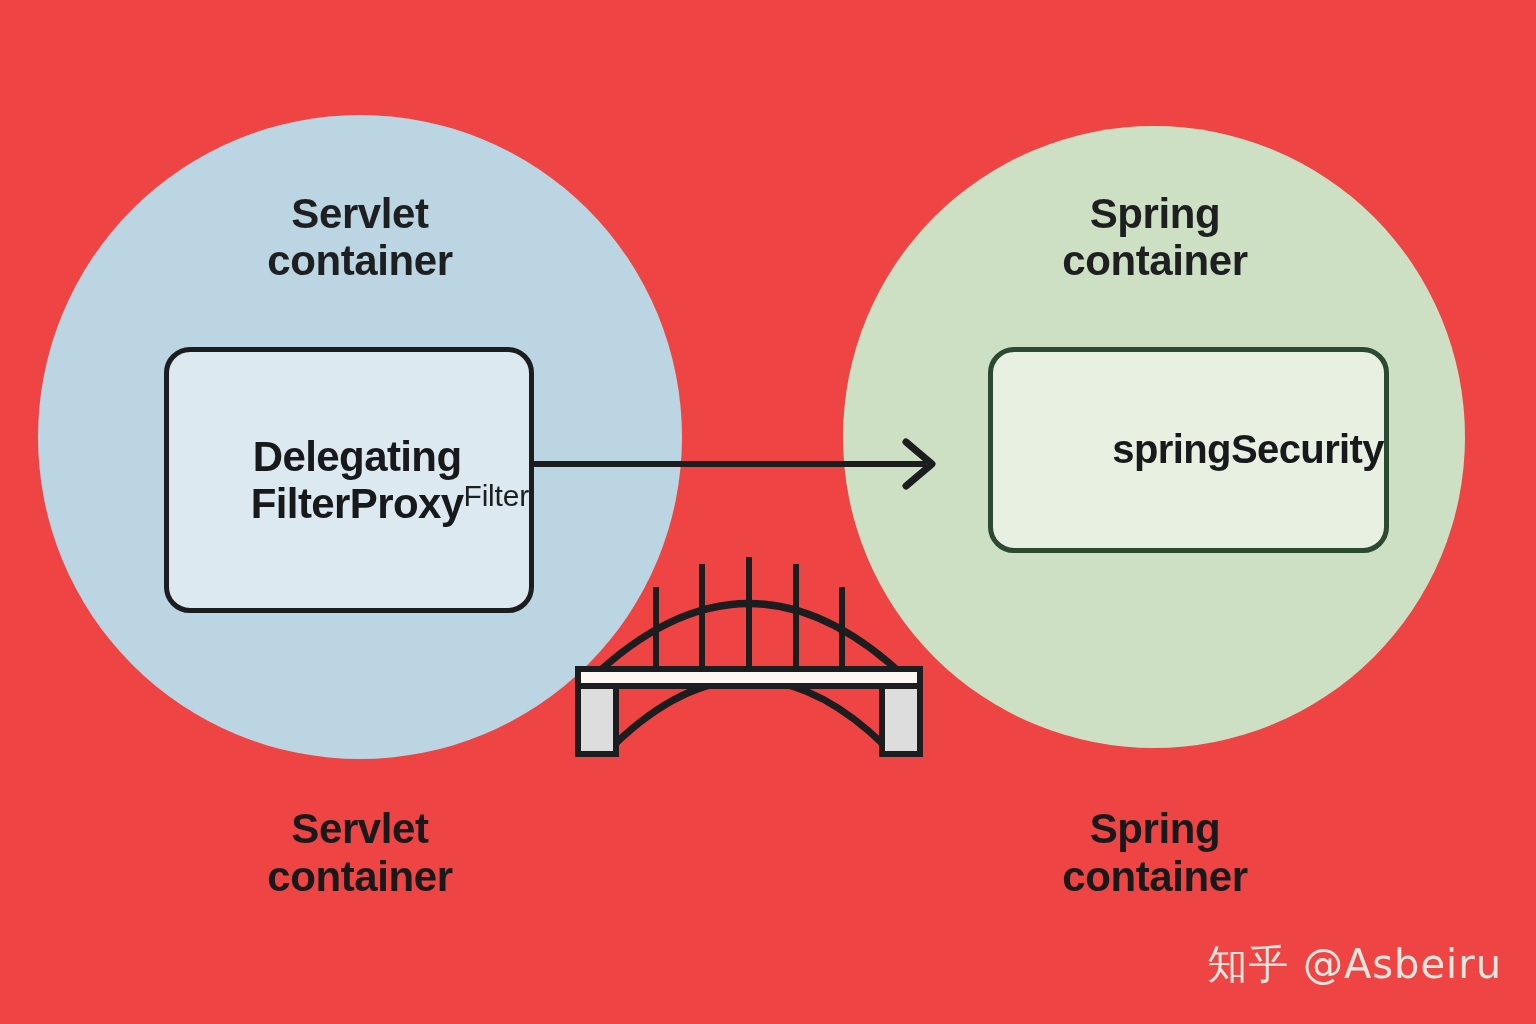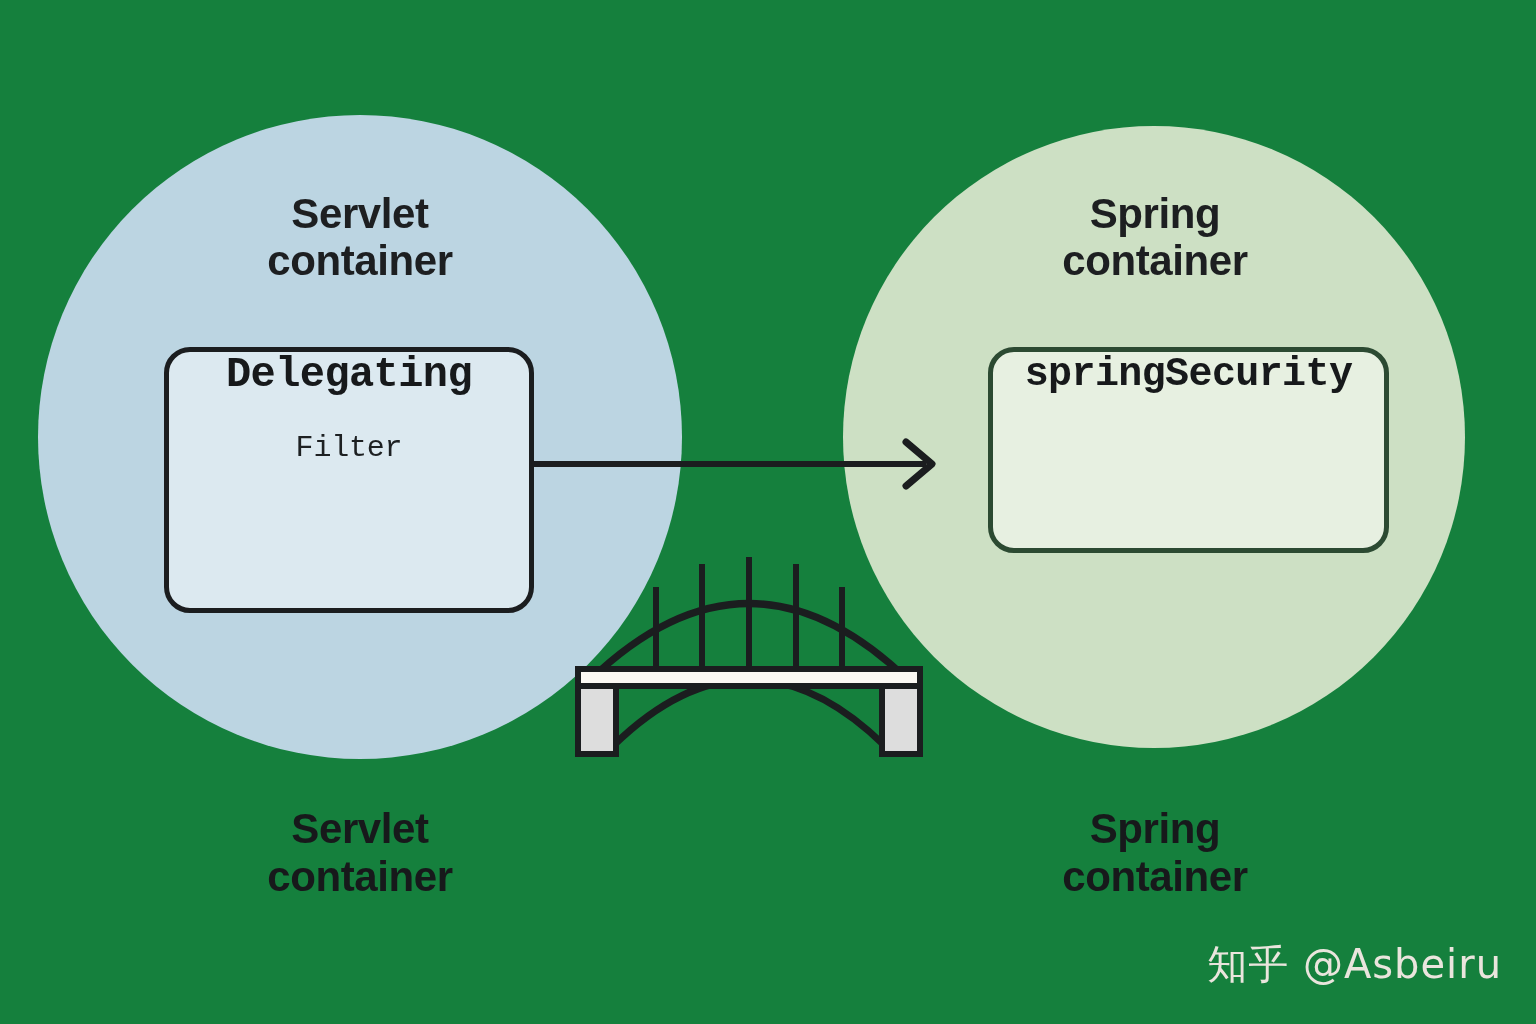--- a/index.html
+++ b/index.html
@@ -9,21 +9,21 @@
   body {
     width: 1536px;
     height: 1024px;
     overflow: hidden;
     font-family: "Liberation Sans", sans-serif;
   }
   #stage {
     position: relative;
     width: 1536px;
     height: 1024px;
-    background: #15803d;
+    background: #ef4444;
   }
   #bg-svg {
     position: absolute;
     left: 0;
     top: 0;
     width: 1536px;
     height: 1024px;
   }
 
   
@@ -66,25 +66,23 @@
     top: 190px;
     width: 440px;
   }
 
   
   .comp-box {
     position: absolute;
     box-sizing: border-box;
     border-radius: 26px;
     display: flex;
-    flex-direction: column;
     align-items: center;
-    justify-content: flex-start;
-    text-align: center;
-    font-family: Liberation Mono, monospace;
+    justify-content: flex-end;
+    text-align: center;
   }
   #delegating-box {
     left: 164px;
     top: 347px;
     width: 370px;
     height: 266px;
     background: #dce9f0;
     border: 5px solid #1b1d1f;
   }
   #springsec-box {
@@ -177,20 +175,21 @@
   </div>
 
   <div class="circle-title" id="spring-title">
     <div>Spring</div>
     <div>container</div>
   </div>
 
   <div class="comp-box" id="delegating-box">
     <div class="comp-main">
       <div>Delegating</div>
+      <div>FilterProxy</div>
     </div>
     <div class="comp-sub">Filter</div>
   </div>
 
   <div class="comp-box" id="springsec-box">
     <div class="comp-main">
       <div>springSecurity</div>
     </div>
   </div>
 

